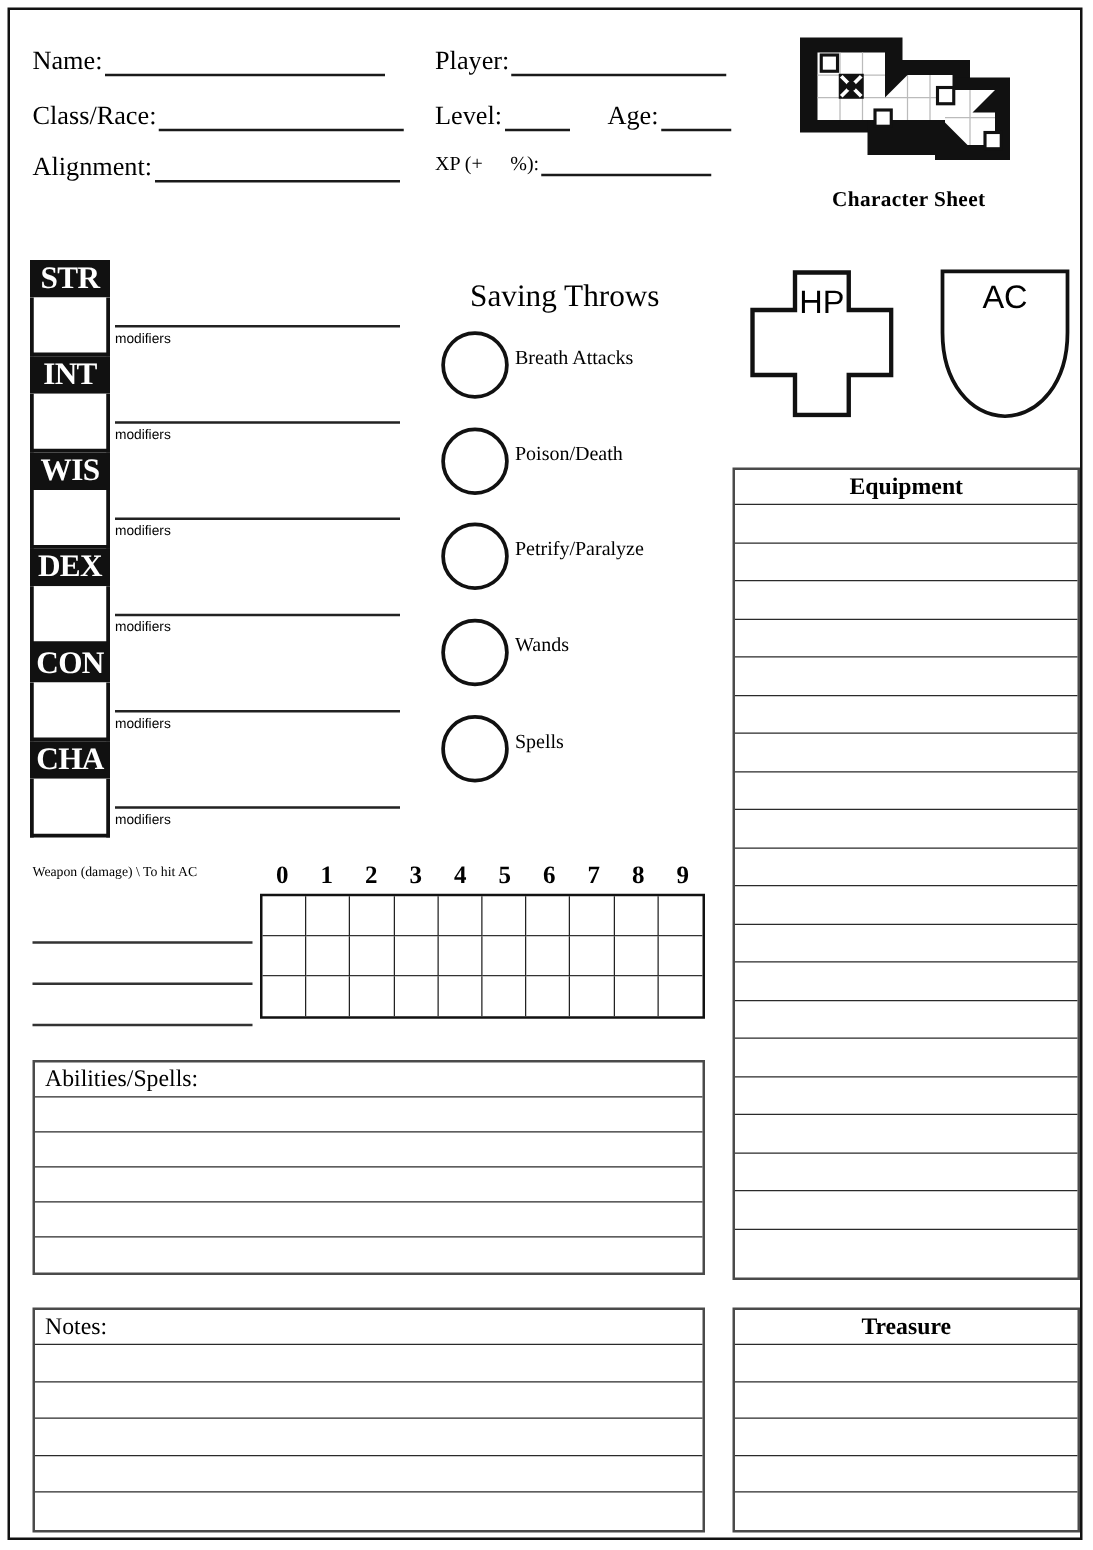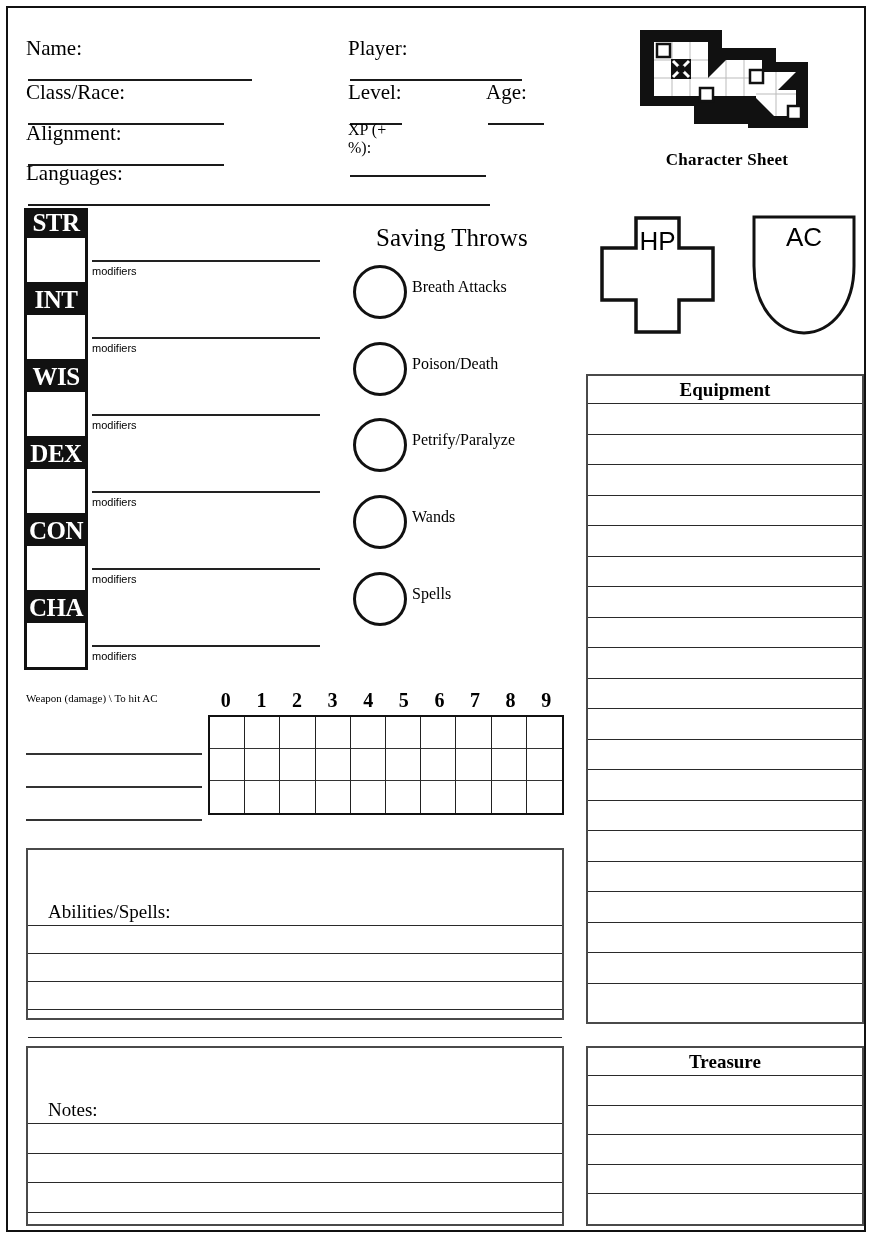--- a/index.html
+++ b/index.html
@@ -14,21 +14,21 @@
     position:absolute;
     left:6px;top:6px;
     width:860px;height:1226px;
     border:2px solid #111;
     box-sizing:border-box;
     background:#fff;
   }
   .abs{position:absolute;}
 
   
-  .fieldrow{position:absolute;display:flex;align-items:flex-start;white-space:nowrap;flex-direction:column;}
+  .fieldrow{position:absolute;display:flex;align-items:flex-end;white-space:nowrap;}
   .flabel{font-size:21px;font-family:"Liberation Serif",serif;}
   .fline{
     border-bottom:2px solid #1a1a1a;
     height:18px;
     display:inline-block;
   }
   .small-paren{font-size:16px;}
 
   
   .logo-wrap{position:absolute;left:630px;top:18px;width:178px;height:150px;}
@@ -90,21 +90,21 @@
     box-sizing:border-box;background:#fff;
   }
   .boxed .hdr{
     height:28px;line-height:27px;
     border-bottom:1px solid #2a2a2a;
     font-size:19px;
     font-family:"Liberation Serif",serif;
     box-sizing:border-box;
   }
   .hdr.center{text-align:center;font-weight:bold;}
-  .hdr.left{padding-left:20px;margin-top:48px;}
+  .hdr.left{padding-left:8px;}
   .boxed .rw{
     border-bottom:1px solid #2a2a2a;
     box-sizing:border-box;
   }
   .boxed .rw:last-child{border-bottom:none;}
 
   
   .wt-head{
     position:absolute;font-size:11px;
     font-family:"Liberation Serif",serif;white-space:nowrap;
@@ -133,24 +133,20 @@
   <div class="fieldrow" style="left:18px;top:72px;">
     <span class="flabel">Class/Race:</span>
     <span class="fline" style="width:196px;margin-left:2px;"></span>
   </div>
 
   <div class="fieldrow" style="left:18px;top:113px;">
     <span class="flabel">Alignment:</span>
     <span class="fline" style="width:196px;margin-left:2px;"></span>
   </div>
 
-  <div class="fieldrow" style="left:18px;top:153px;">
-    <span class="flabel">Languages:</span>
-    <span class="fline" style="width:462px;margin-left:2px;"></span>
-  </div>
 
   <div class="fieldrow" style="left:340px;top:28px;">
     <span class="flabel">Player:</span>
     <span class="fline" style="width:172px;margin-left:2px;"></span>
   </div>
 
   <div class="fieldrow" style="left:340px;top:72px;">
     <span class="flabel">Level:</span>
     <span class="fline" style="width:52px;margin-left:2px;"></span>
   </div>

